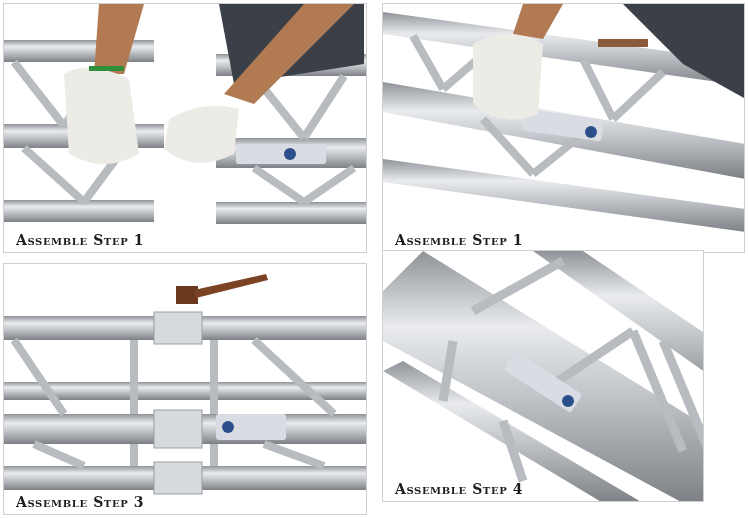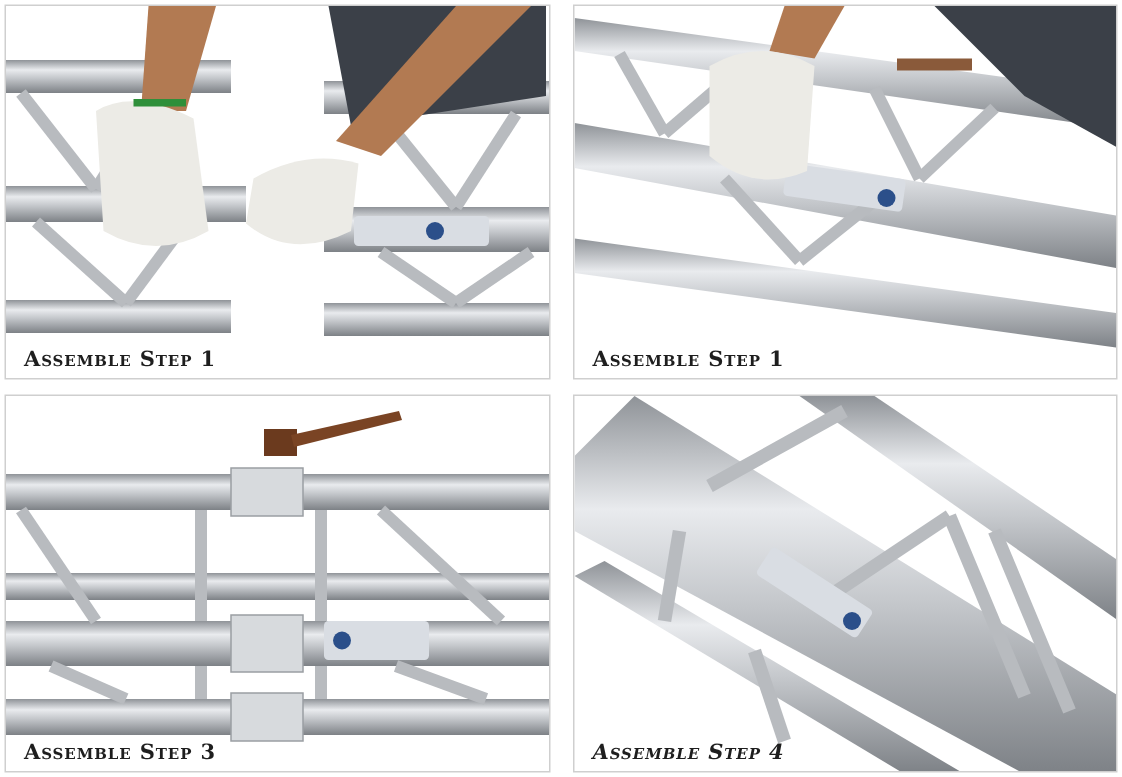--- a/index.html
+++ b/index.html
@@ -3,21 +3,21 @@
   <meta charset="utf-8">
   <style>
     html,body{margin:0;padding:0;}
     body{width:748px;height:518px;background:#ffffff;position:relative;overflow:hidden;font-family:"DejaVu Sans",sans-serif;}
     .panel{position:absolute;background:#ffffff;border:1px solid #cfcfcf;box-sizing:border-box;overflow:hidden;}
     .panel svg{position:absolute;left:0;top:0;}
     .caption{position:absolute;left:12px;bottom:4px;font-family:"DejaVu Serif",serif;font-weight:bold;font-size:14px;color:#1e1e1e;letter-spacing:0.6px;font-variant:small-caps;margin-top:26px;}
     #p1{left:3px;top:3px;width:364px;height:250px;}
     #p2{left:382px;top:3px;width:363px;height:250px;}
     #p3{left:3px;top:263px;width:364px;height:252px;text-align:center;}
-    #p4{left:382px;top:263px;width:363px;height:252px;font-style:italic;}
+    #p4{left:382px;top:250px;width:322px;height:252px;}
   </style>
 </head>
 <body>
 
 <svg width="0" height="0" style="position:absolute">
   <defs>
     <linearGradient id="tubeH" x1="0" y1="0" x2="0" y2="1">
       <stop offset="0" stop-color="#8f9398"></stop>
       <stop offset="0.3" stop-color="#e9ebee"></stop>
       <stop offset="0.55" stop-color="#c4c7cb"></stop>

